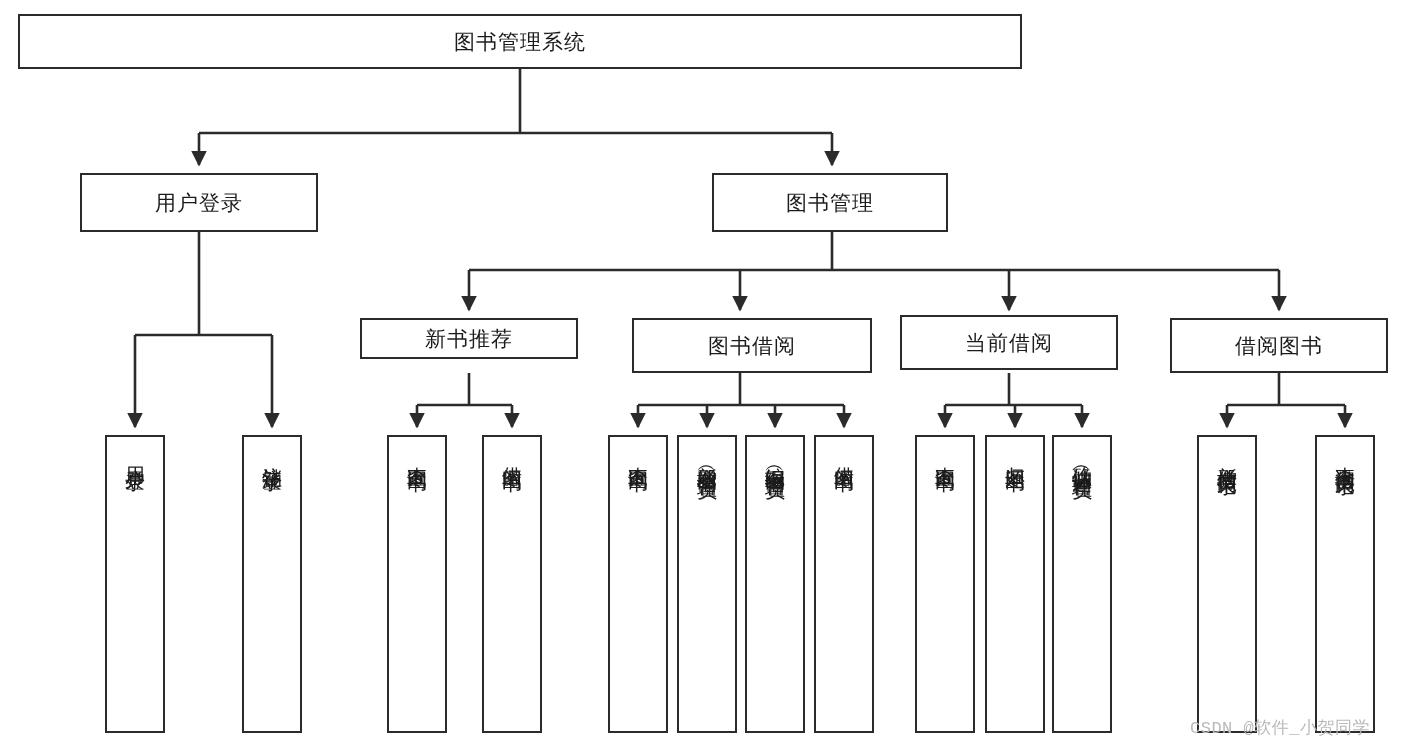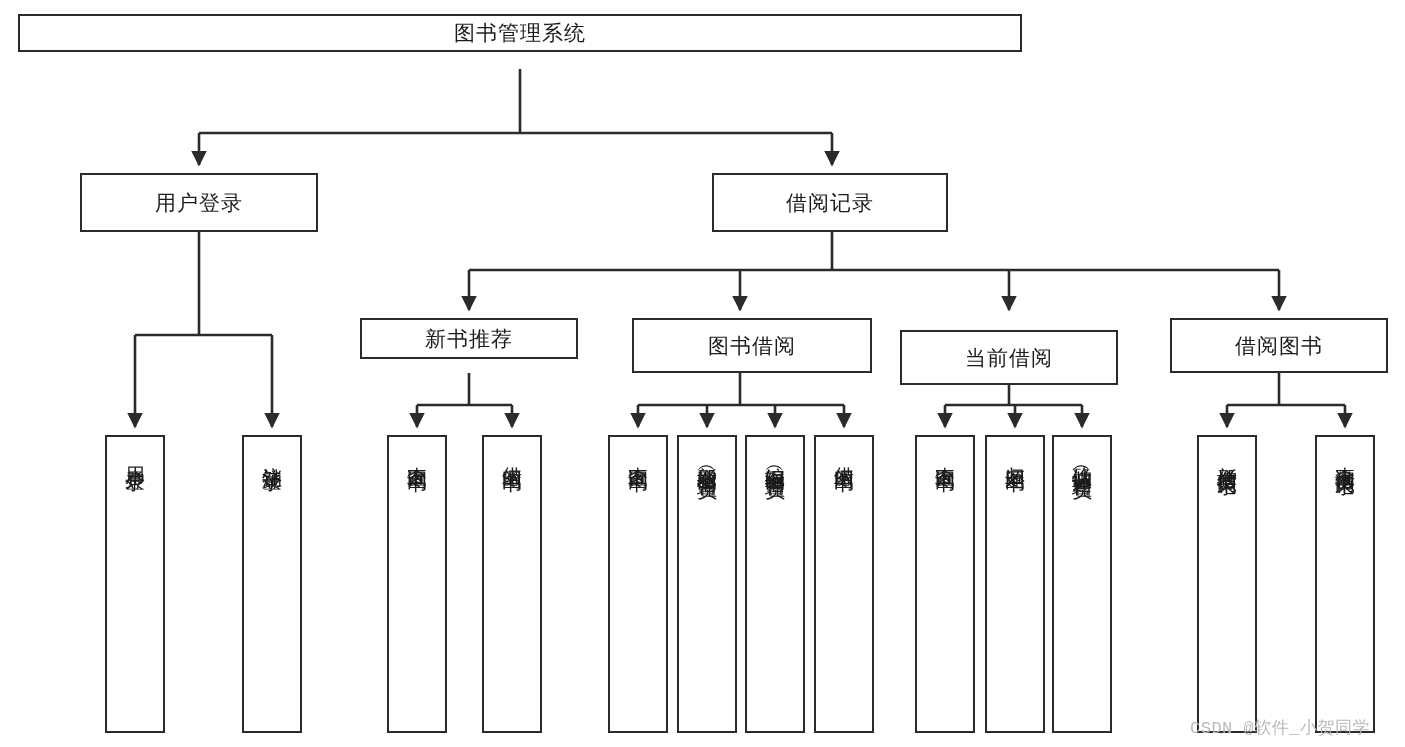--- a/index.html
+++ b/index.html
@@ -111,38 +111,38 @@
       <path d="M 1015 405 L 1015 427" marker-end="url(#arrow)"></path>
       <path d="M 1082 405 L 1082 427" marker-end="url(#arrow)"></path>
 
       <path d="M 1279 373 L 1279 405"></path>
       <path d="M 1227 405 L 1345 405"></path>
       <path d="M 1227 405 L 1227 427" marker-end="url(#arrow)"></path>
       <path d="M 1345 405 L 1345 427" marker-end="url(#arrow)"></path>
     </g>
   </svg>
 
-  <div class="node horiz" style="left:18px; top:14px; width:1004px; height:38px;">
+  <div class="node horiz" style="left:18px; top:14px; width:1004px; height:55px;">
     <span>图书管理系统</span>
   </div>
 
   <div class="node horiz" style="left:80px; top:173px; width:238px; height:59px;">
     <span>用户登录</span>
   </div>
   <div class="node horiz" style="left:712px; top:173px; width:236px; height:59px;">
-    <span>借阅记录</span>
+    <span>图书管理</span>
   </div>
 
   <div class="node horiz" style="left:360px; top:318px; width:218px; height:41px;text-align:center;">
     <span>新书推荐</span>
   </div>
   <div class="node horiz" style="left:632px; top:318px; width:240px; height:55px;">
     <span>图书借阅</span>
   </div>
-  <div class="node horiz" style="left:900px; top:330px; width:218px; height:55px;">
+  <div class="node horiz" style="left:900px; top:315px; width:218px; height:55px;">
     <span>当前借阅</span>
   </div>
   <div class="node horiz" style="left:1170px; top:318px; width:218px; height:55px;">
     <span>借阅图书</span>
   </div>
 
   <div class="node vert" style="left:105px; top:435px; width:60px; height:298px;">
     <span class="vlabel">用户登录</span>
   </div>
   <div class="node vert" style="left:242px; top:435px; width:60px; height:298px;">

